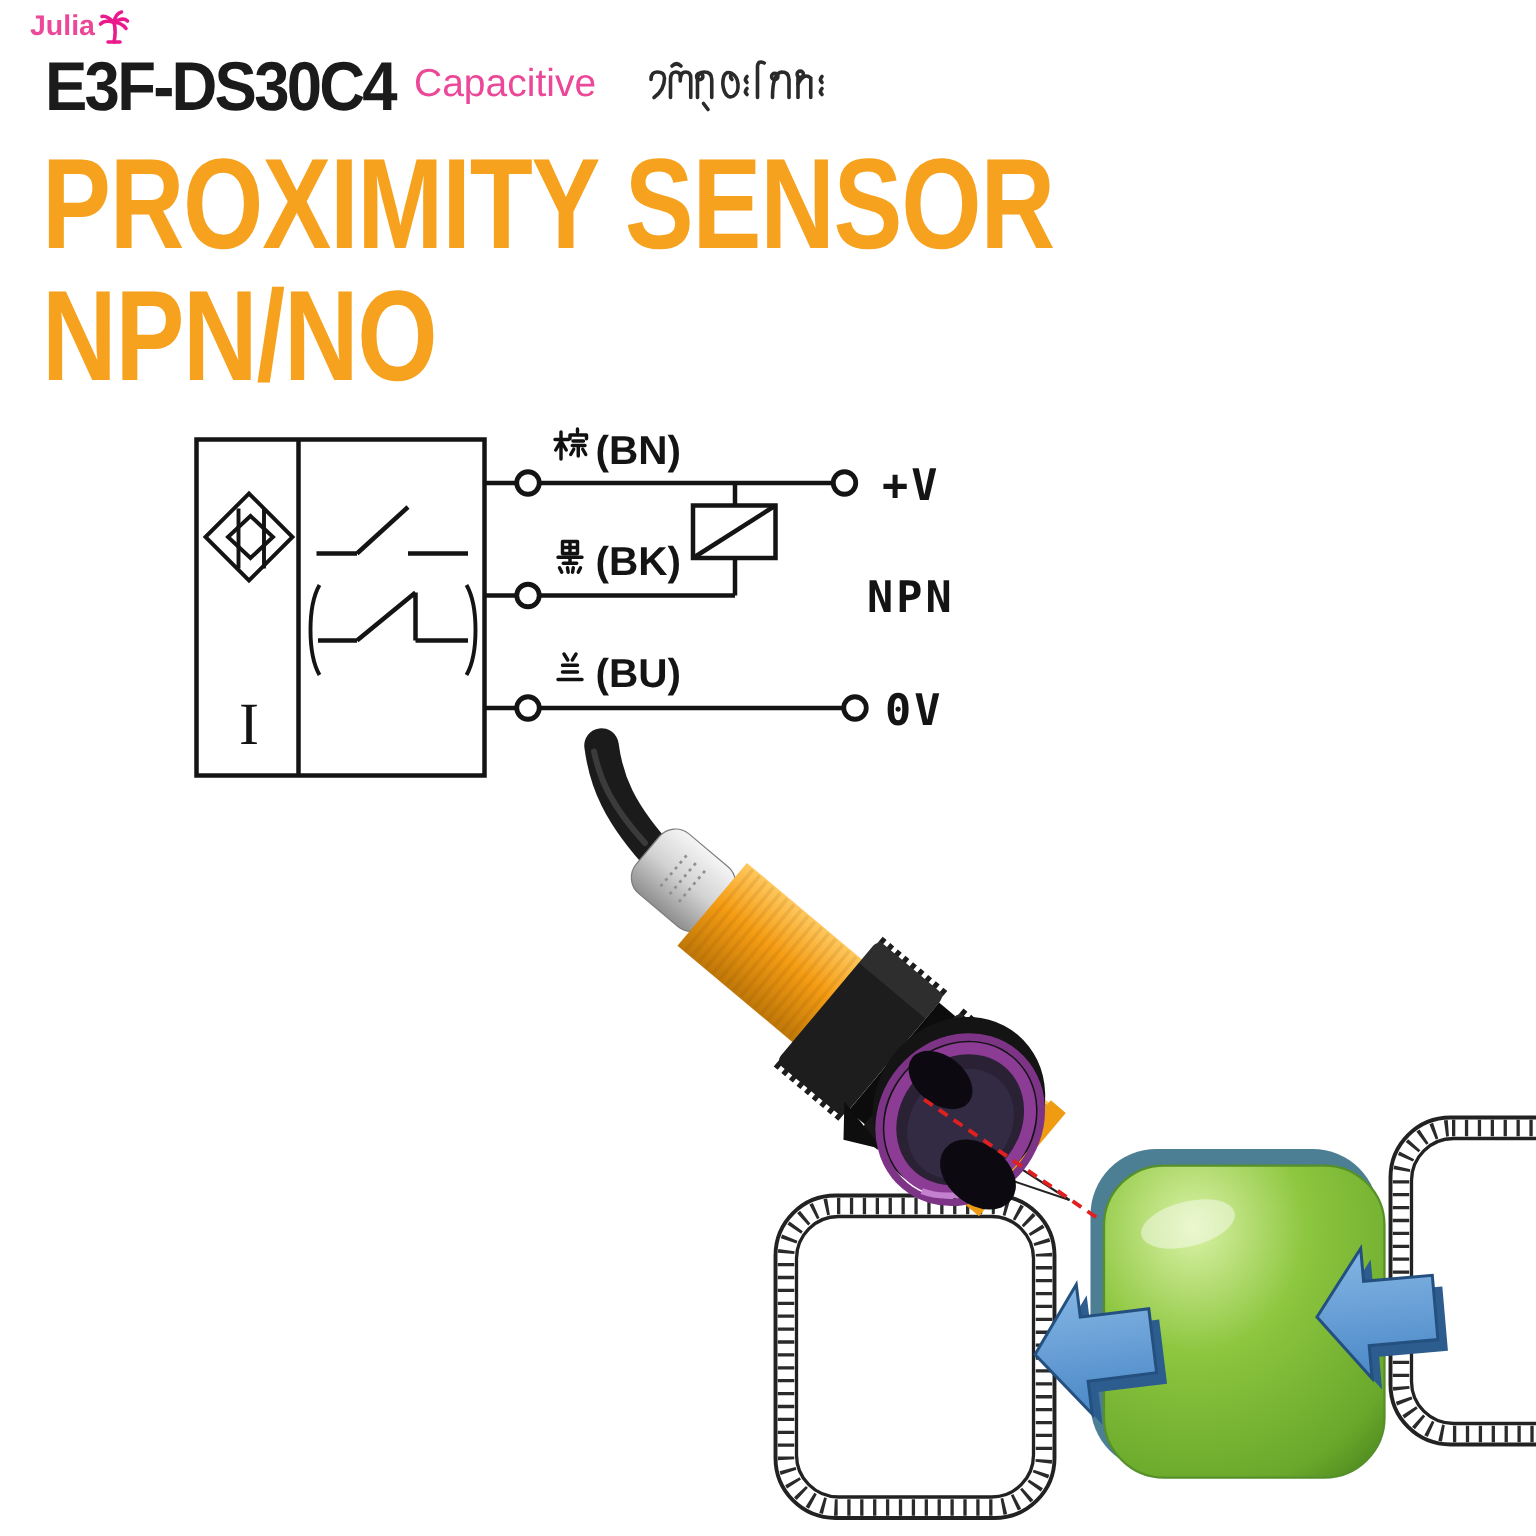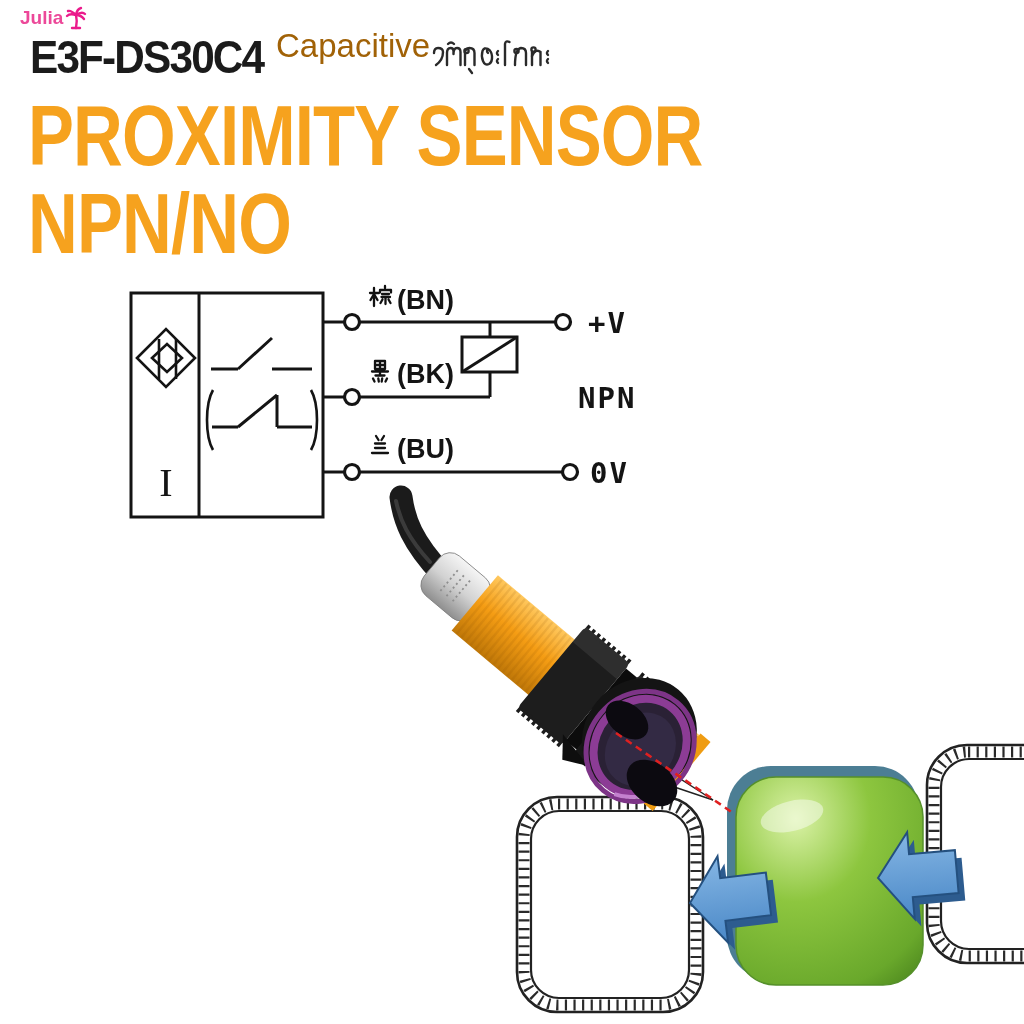--- a/index.html
+++ b/index.html
@@ -10,21 +10,21 @@
   .abs{position:absolute;}
   .watermark{
     left:20px;top:6px;display:flex;align-items:center;gap:2px;
     color:#ec4899;font-size:19px;font-weight:bold;
   }
   .model{
     left:30px;top:30px;font-size:46px;font-weight:bold;color:#1B1B1B;
     letter-spacing:-2px;transform:scale(0.92,1.0);transform-origin:left top;white-space:nowrap;
   }
   .capacitive{
-    left:276px;top:27px;font-size:33px;color:#a16207;letter-spacing:0px;white-space:nowrap;
+    left:276px;top:40px;font-size:26px;color:#ec4899;letter-spacing:0px;white-space:nowrap;
   }
   .thai{left:430px;top:34px;}
   .headline{
     left:28px;top:92px;color:#F6A21E;font-weight:bold;font-size:84px;
     line-height:86px;letter-spacing:-1px;transform:scale(0.82,1.02);
     transform-origin:left top;white-space:nowrap;
   }
   svg text{font-family:"Liberation Sans", sans-serif;}
   .cn-latin{font-size:27px;font-weight:bold;fill:#141414;}
   .term{font-family:"DejaVu Sans Mono", monospace;font-size:29px;font-weight:bold;fill:#141414;letter-spacing:2px;}

